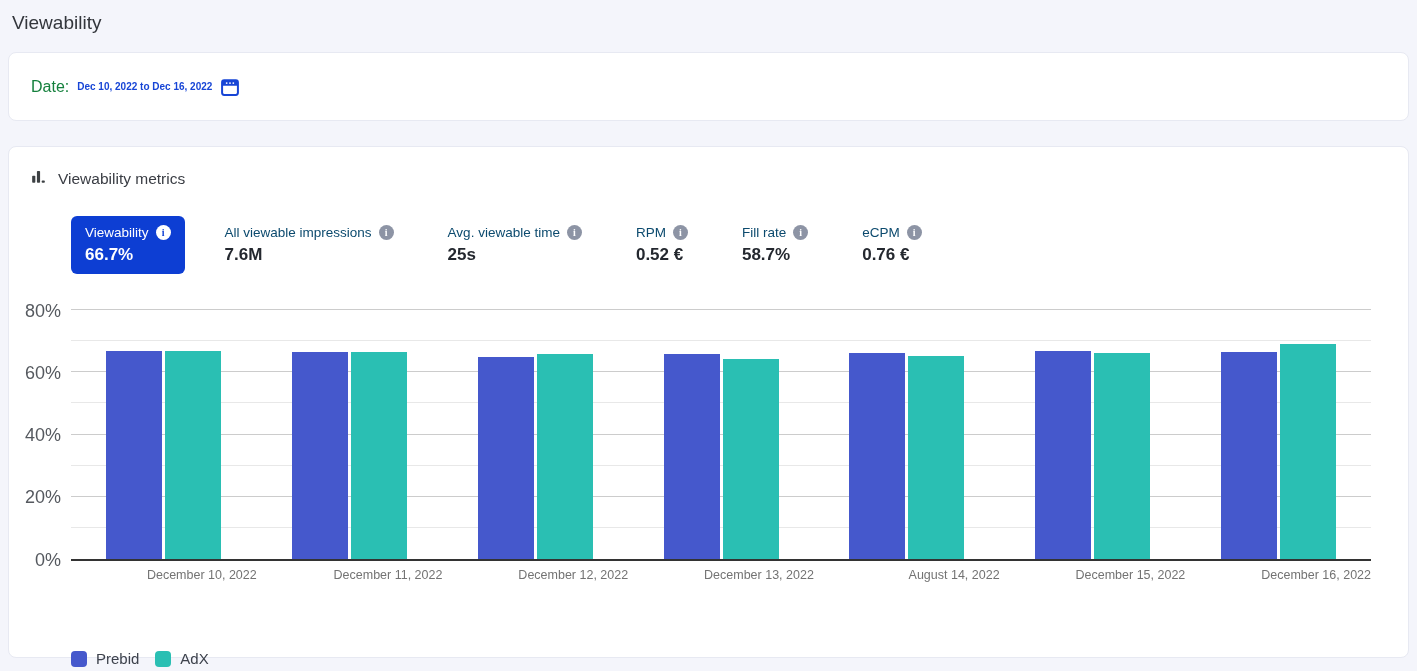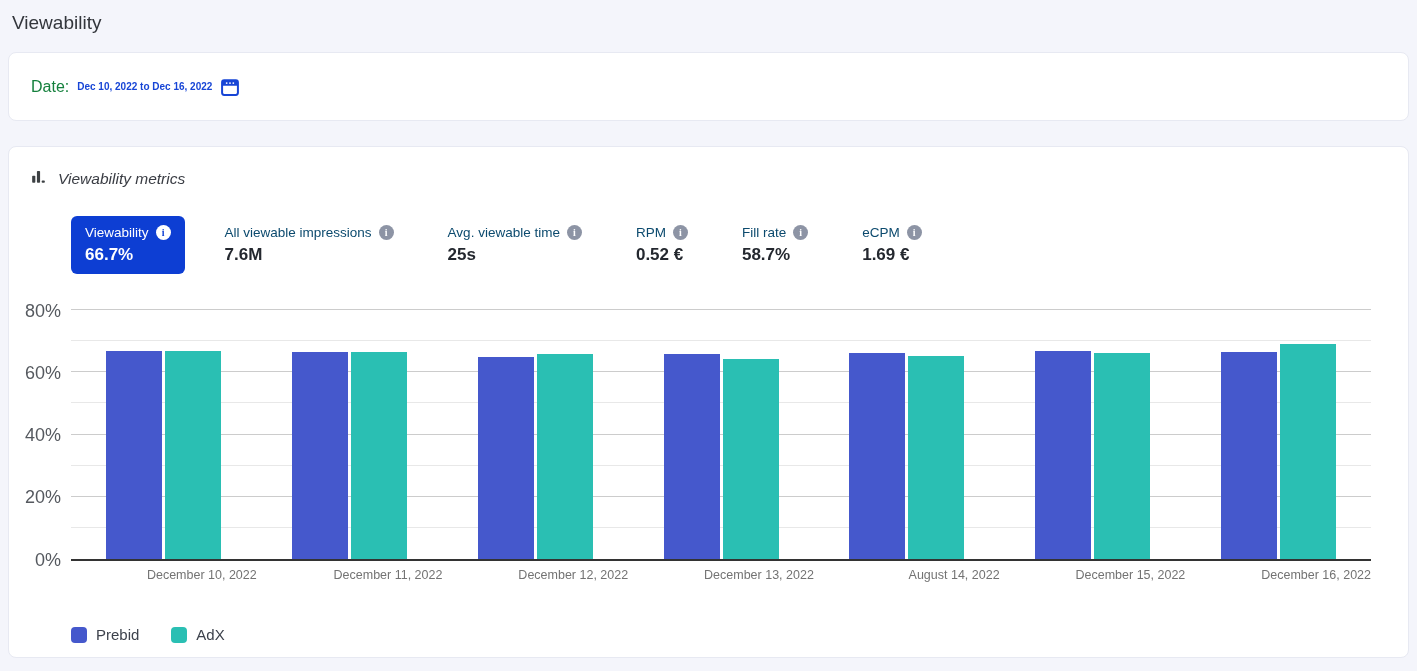--- a/index.html
+++ b/index.html
@@ -36,21 +36,21 @@
   .qr-item.selected {
     background:#0e3fd0; color:#ffffff; font-weight:700;
     width:40px; height:40px; border-radius:50%;
     display:flex; align-items:center; justify-content:center;
     font-size:14.5px;
   }
   .refresh-btn { width:21px; height:21px; cursor:pointer; display:flex; align-items:center; }
   
   .metrics-card { margin-top:25px; height:512px; padding:20px 20px 0 20px; }
   .card-header { display:flex; align-items:center; gap:10px; }
-  .card-header-title { font-size:15.5px; color:#3a3d44;font-style:italic; }
+  .card-header-title { font-size:15.5px; color:#3a3d44; }
   .tabs-row { display:flex; gap:26px; margin:26px 0 0 42px; }
   .metric-tab { padding:9px 14px; border-radius:6px; cursor:pointer; }
   .metric-tab .tab-label-row { display:flex; align-items:center; gap:7px; }
   .metric-tab .tab-label { font-size:13.5px; color:#0c4a6e; }
   .metric-tab .tab-value { margin-top:5px; font-size:17px; font-weight:700; color:#24282f; }
   .metric-tab.selected { background:#0d3ed3; }
   .metric-tab.selected .tab-label { color:#ffffff; }
   .metric-tab.selected .tab-value { color:#ffffff; }
   .info-icon {
     width:15px; height:15px; border-radius:50%;
@@ -80,21 +80,21 @@
   .bar-group {
     flex:1; display:flex; justify-content:center; align-items:flex-end; gap:3px;
     height:100%;
   }
   .bar { width:56px; }
   .xlabels-row { display:flex; margin-top:7px; }
   .xlabel {
     flex:1; text-align:right; font-size:12.5px; color:#737373;
   }
   
-  .legend { display:flex; gap:32px; margin:44px 0 0 42px; align-items:center; }
+  .legend { display:flex; gap:16px; margin:68px 0 0 42px; align-items:center; }
   .legend-item { display:flex; align-items:center; gap:9px; cursor:pointer; }
   .legend-swatch { width:16px; height:16px; border-radius:4px; }
   .legend-label { font-size:15px; color:#3d424c; }
 </style>
 </head>
 <body>
 
 <div class="page-title">Viewability</div>
 
 <div class="card date-bar">
@@ -159,21 +159,21 @@
           <span class="tab-label">Fill rate</span>
           <span class="info-icon">i</span>
         </div>
         <div class="tab-value">58.7%</div>
       </div>
       <div class="metric-tab">
         <div class="tab-label-row">
           <span class="tab-label">eCPM</span>
           <span class="info-icon">i</span>
         </div>
-        <div class="tab-value">1.69 €</div>
+        <div class="tab-value">0.76 €</div>
       </div>
     </div>
 
   <div class="chart-wrap">
     <div class="plot">
         <div class="gridline minor" style="bottom: 12.5%;"></div>
         <div class="gridline major" style="bottom: 25%;"></div>
         <div class="gridline minor" style="bottom: 37.5%;"></div>
         <div class="gridline major" style="bottom: 50%;"></div>
         <div class="gridline minor" style="bottom: 62.5%;"></div>

